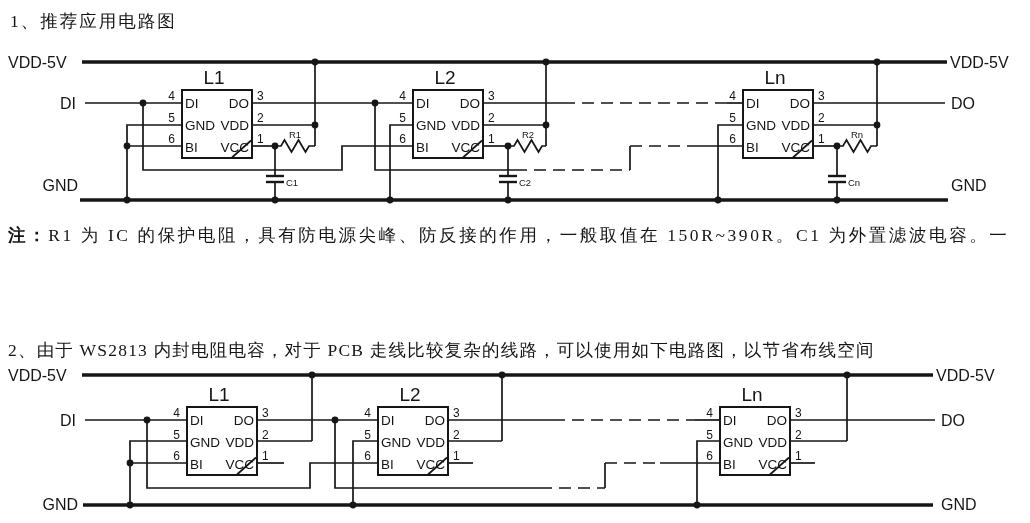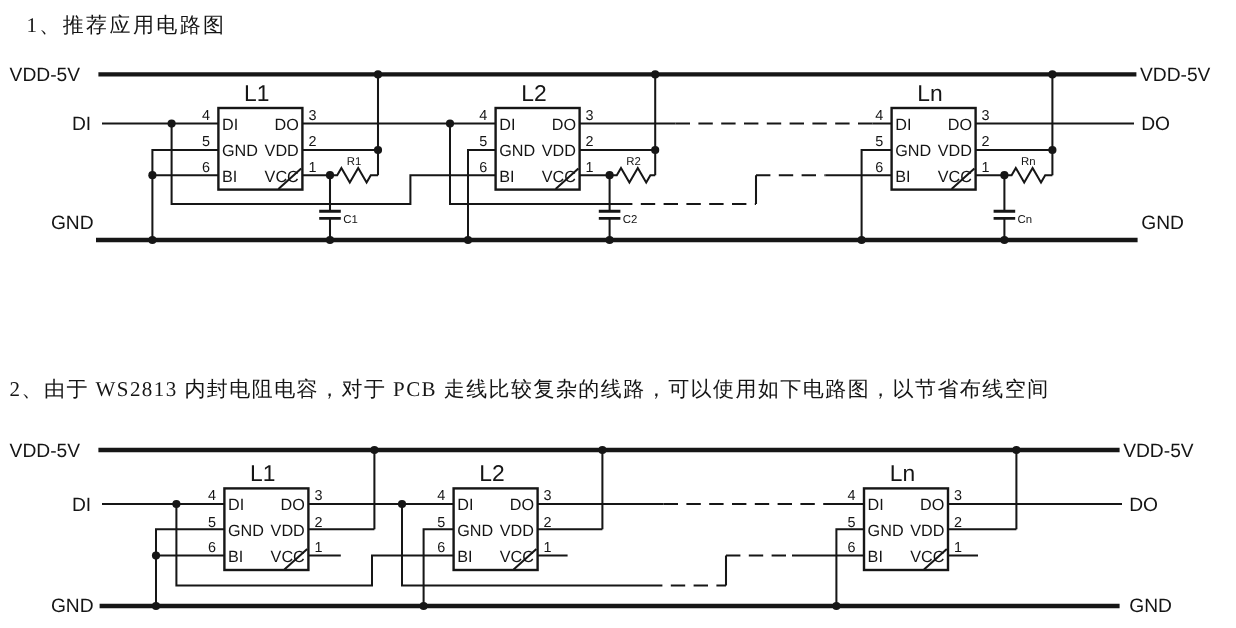--- a/index.html
+++ b/index.html
@@ -1,23 +1,23 @@
 <!DOCTYPE html>
 <html><head>
 <meta charset="utf-8">
 <style>
   html,body{margin:0;padding:0;}
   body{
     width:1030px;height:523px;position:relative;background:#ffffff;
     font-family:"Liberation Serif","DejaVu Serif",serif;color:#151515;overflow:hidden;
   }
-  .h1{position:absolute;left:10px;top:9px;font-size:17.5px;letter-spacing:2px;white-space:nowrap;margin-left:12px;}
+  .h1{position:absolute;left:10px;top:9px;font-size:17.5px;letter-spacing:2px;white-space:nowrap;}
   .note{position:absolute;left:8px;top:217px;font-size:17.5px;line-height:37px;letter-spacing:2.6px;white-space:nowrap;}
   .note b{font-weight:700;}
-  .h2{position:absolute;left:8px;top:312px;font-size:17.5px;letter-spacing:1.2px;white-space:nowrap;}
+  .h2{position:absolute;left:8px;top:338px;font-size:17.5px;letter-spacing:1.2px;white-space:nowrap;}
   svg{position:absolute;left:0;}
   #c1{top:45px;}
   #c2{top:358px;}
   svg text{font-family:"Liberation Sans","DejaVu Sans",sans-serif;fill:#151515;}
 </style>
 </head>
 <body>
 
 <div class="h1">1、推荐应用电路图</div>
 
@@ -135,20 +135,21 @@
     <text x="810" y="85" font-size="13.5" text-anchor="end">VDD</text>
     <text x="736" y="98" font-size="12" text-anchor="end">6</text>
     <text x="818" y="98" font-size="12" text-anchor="start">1</text>
     <text x="746" y="106.5" font-size="13.5" text-anchor="start">BI</text>
     <text x="810" y="106.5" font-size="13.5" text-anchor="end">VCC</text>
     <text x="857" y="92.5" font-size="9.5" text-anchor="middle">Rn</text>
     <text x="848" y="141" font-size="9.5" text-anchor="start">Cn</text>
   </svg>
 
 <div class="note">
+  <div><b>注：</b><span>R1 为 IC 的保护电阻，具有防电源尖峰、防反接的作用，一般取值在 150R~390R。C1 为外置滤波电容。一</span></div>
 </div>
 
 <div class="h2">2、由于 WS2813 内封电阻电容，对于 PCB 走线比较复杂的线路，可以使用如下电路图，以节省布线空间</div>
 
 <svg id="c2" width="1030" height="165" viewBox="0 0 1030 165">
     <path d="M82,17 H933" fill="none" stroke="#161616" stroke-width="3.6"></path>
     <path d="M83,147 H933" fill="none" stroke="#161616" stroke-width="3.6"></path>
     <path d="M85,62 H187" fill="none" stroke="#161616" stroke-width="1.7"></path>
     <path d="M147,62 V130 H310 V105 H378" fill="none" stroke="#161616" stroke-width="1.7"></path>
     <path d="M187,83 H130 V147" fill="none" stroke="#161616" stroke-width="1.7"></path>

